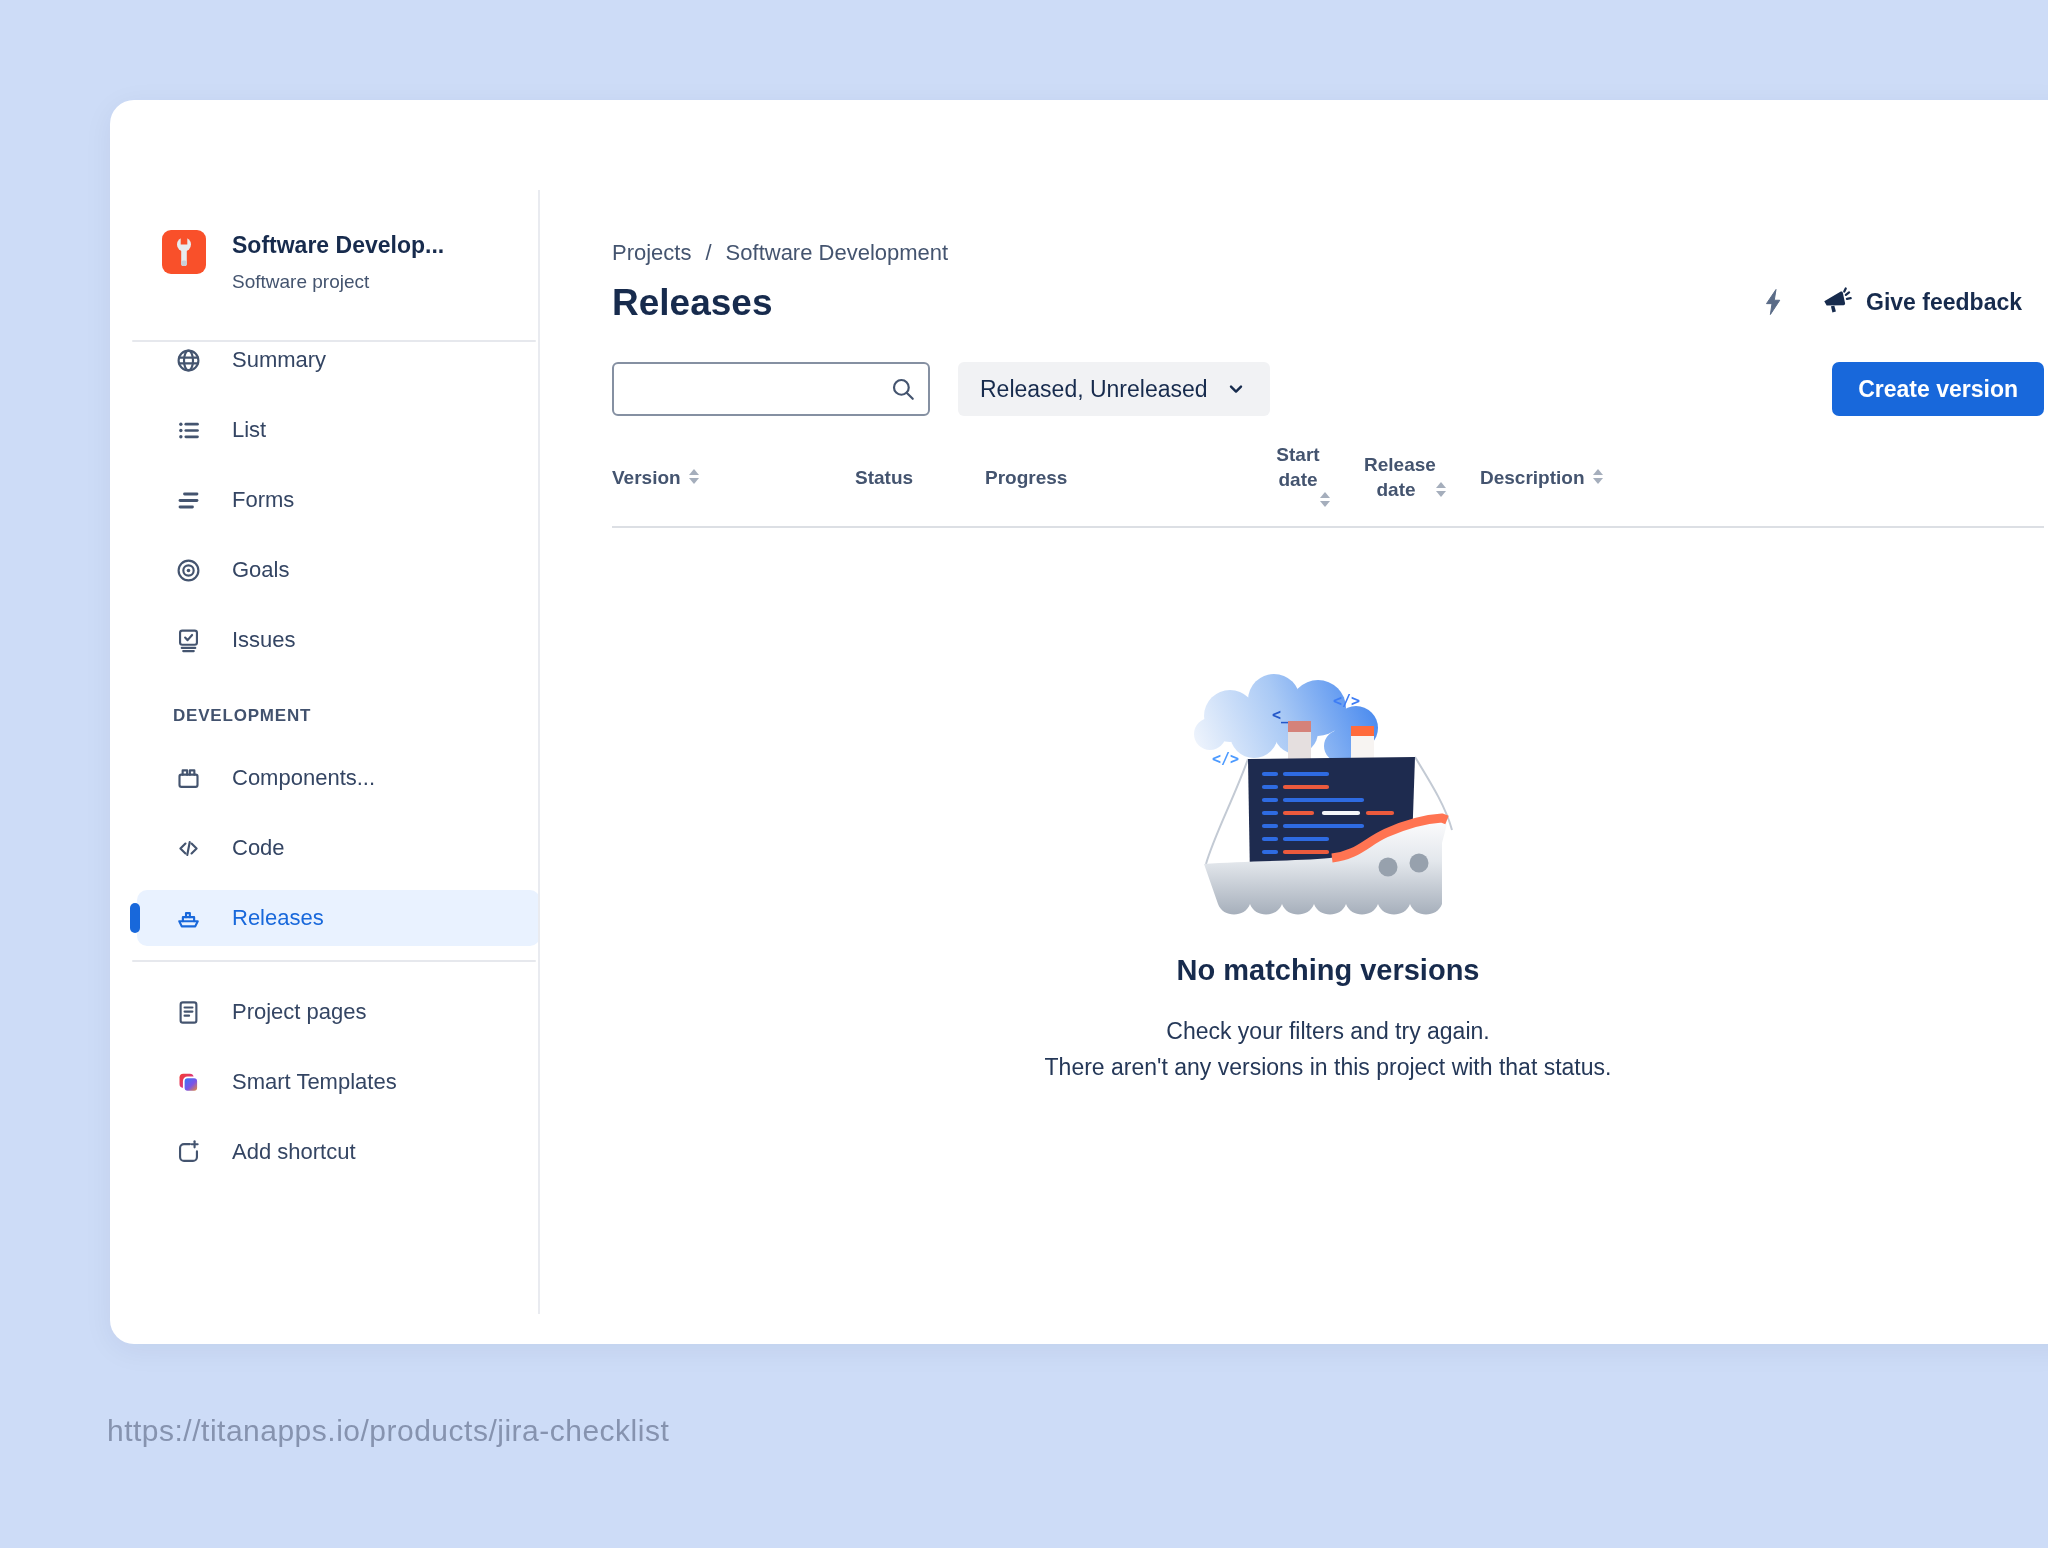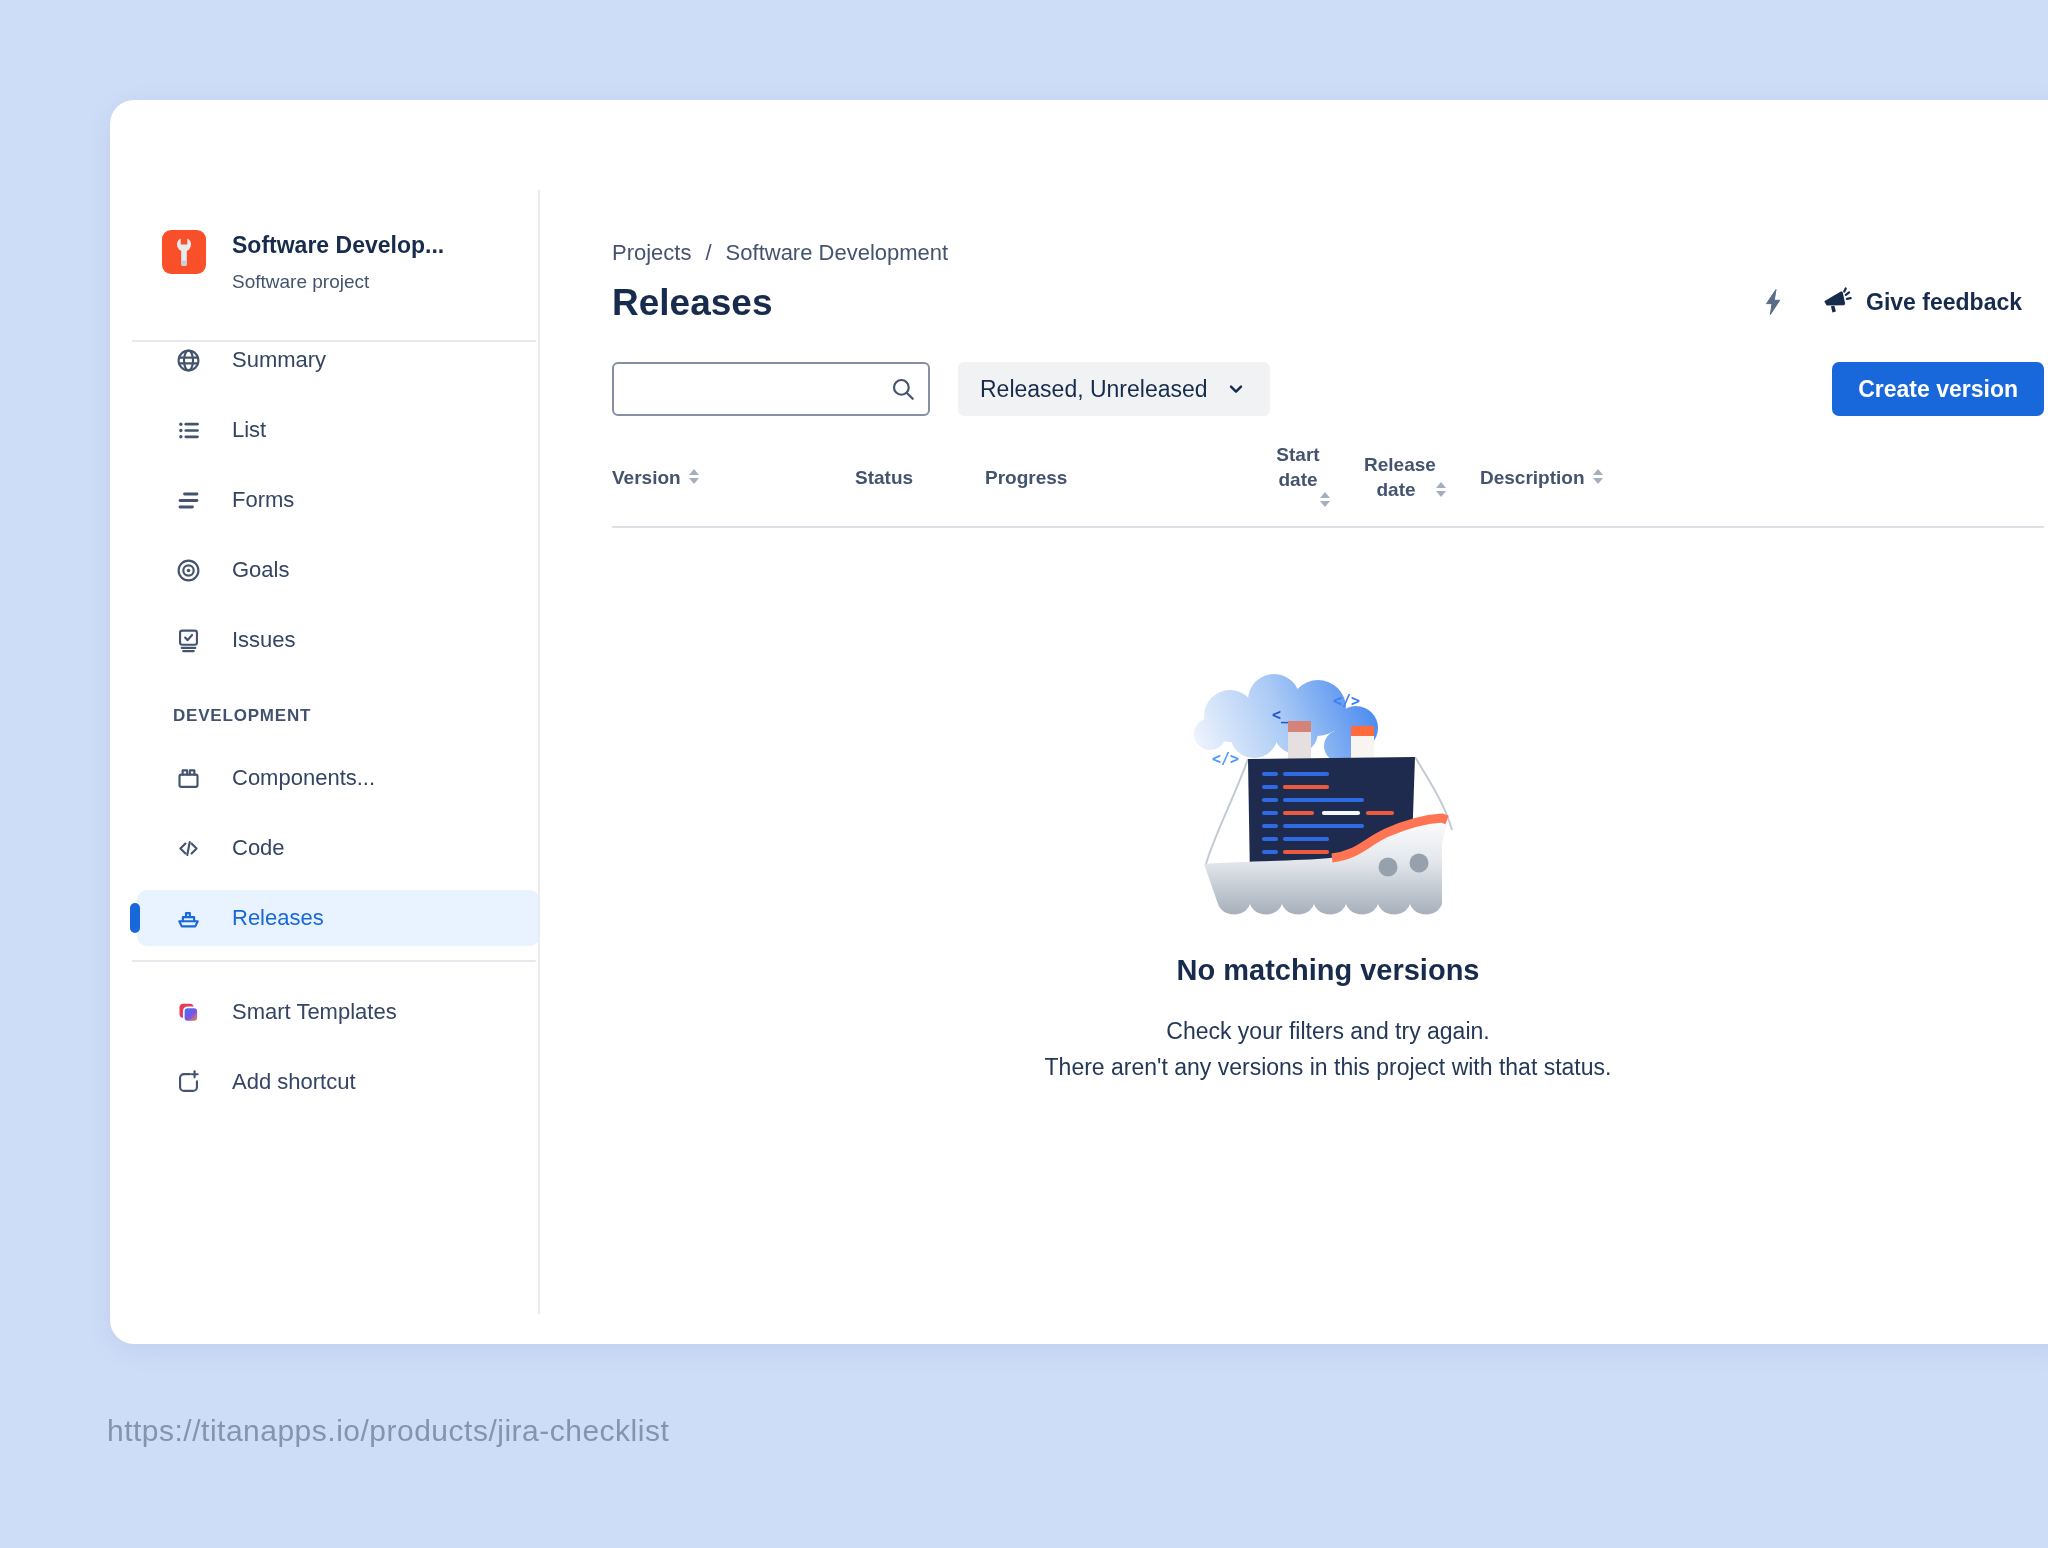--- a/index.html
+++ b/index.html
@@ -201,20 +201,31 @@
               <path d="M9.8 10.8 V7.2 h3.4 v3.6"></path>
             </svg>
         </span>
         <span class="nav-label">Releases</span>
       </div>
 
       <div class="side-divider second"></div>
 
       <div class="side-item">
         <span class="nav-ico">
+          <svg viewBox="0 0 24 24" width="27" height="27">
+              <rect x="5" y="3" width="14" height="18" rx="2"></rect>
+              <line x1="8.5" y1="7.6" x2="15.5" y2="7.6"></line>
+              <line x1="8.5" y1="11.2" x2="15.5" y2="11.2"></line>
+              <line x1="8.5" y1="14.8" x2="12.5" y2="14.8"></line>
+            </svg>
+        </span>
+        <span class="nav-label">Project pages</span>
+      </div>
+      <div class="side-item">
+        <span class="nav-ico">
           <svg class="colorful" viewBox="0 0 24 24" width="27" height="27">
             <defs>
               <linearGradient id="stA" x1="0" y1="0" x2="1" y2="1">
                   <stop offset="0" stop-color="#F43D2F"></stop>
                   <stop offset="1" stop-color="#C934B5"></stop>
                 </linearGradient>
               <linearGradient id="stB" x1="0" y1="0" x2="1" y2="1">
                   <stop offset="0" stop-color="#2E7CF6"></stop>
                   <stop offset="0.55" stop-color="#7A53E8"></stop>
                   <stop offset="1" stop-color="#F7921B"></stop>

